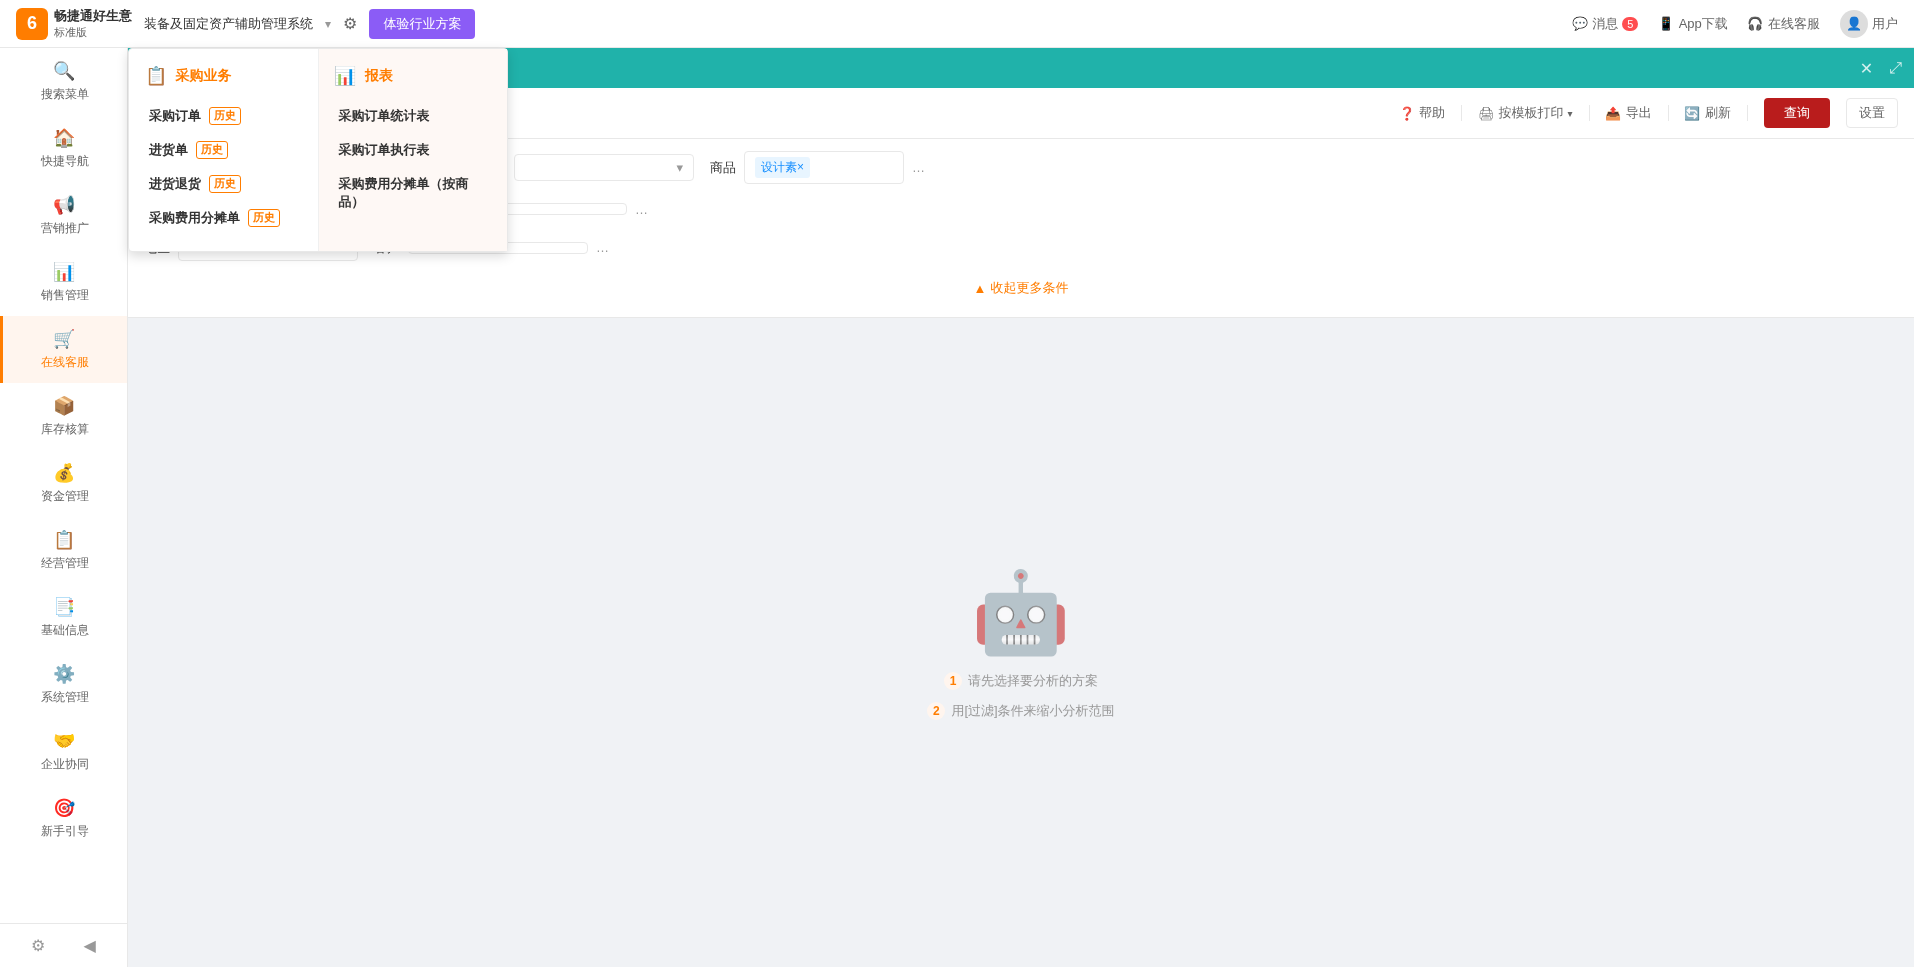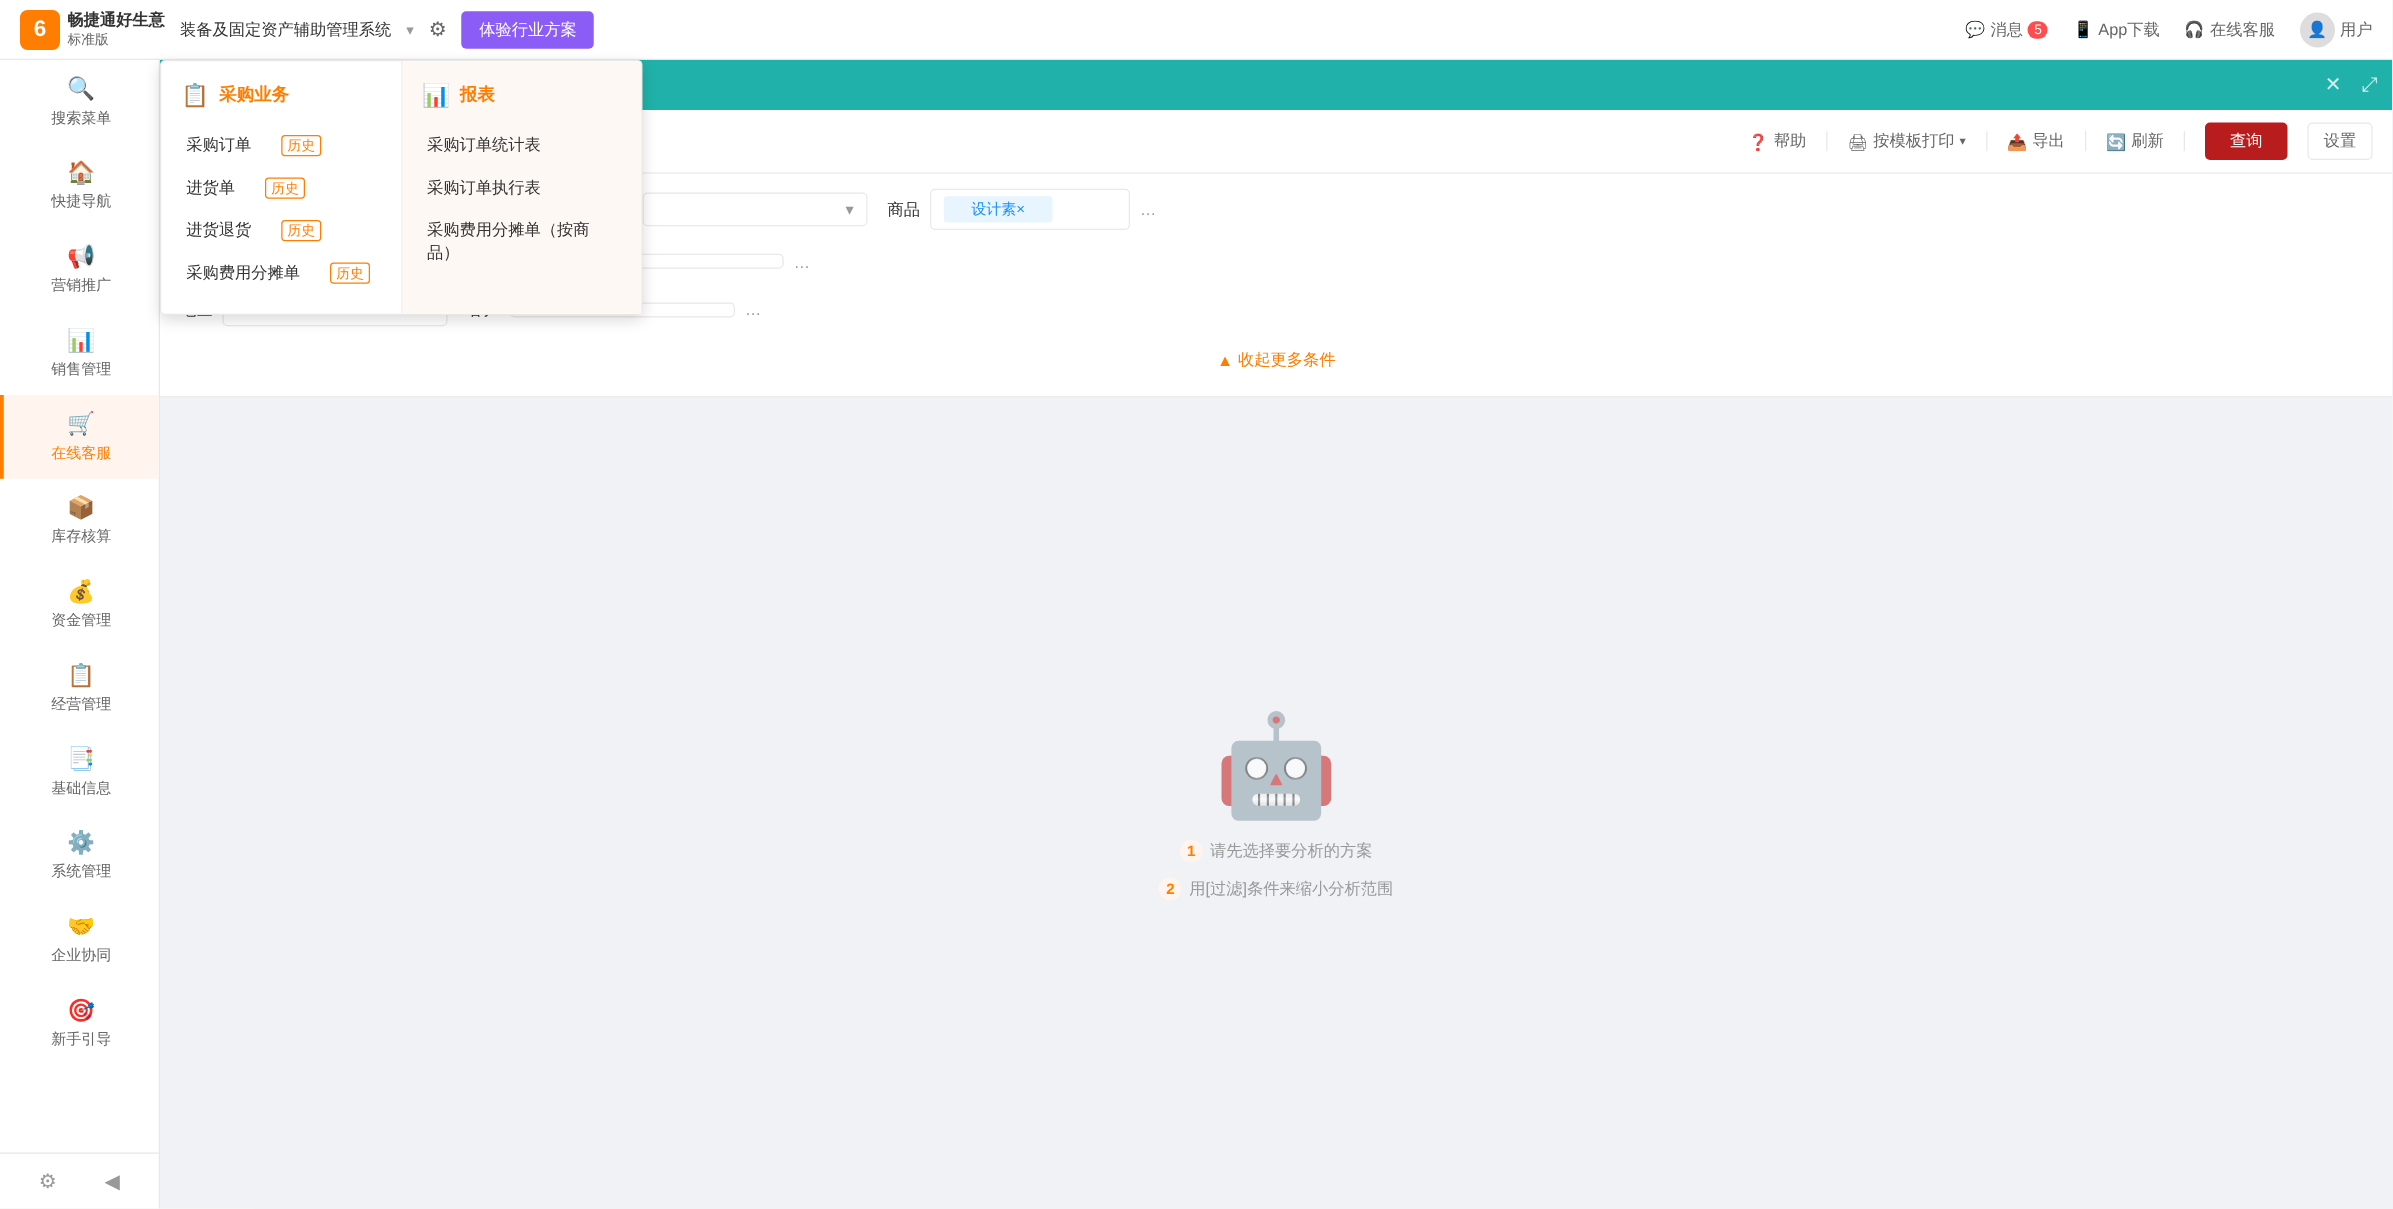--- a/index.html
+++ b/index.html
@@ -49,35 +49,35 @@
     .settings-btn { border: 1px solid #e8e8e8; color: #666; background: #fff; border-radius: 4px; padding: 5px 12px; cursor: pointer; font-size: 13px; }
 
     
     .filter-area { background: #fff; padding: 12px 16px; border-bottom: 1px solid #e8e8e8; flex-shrink: 0; }
     .filter-row { display: flex; align-items: center; gap: 16px; margin-bottom: 10px; flex-wrap: wrap; }
     .filter-row:last-child { margin-bottom: 0; }
     .filter-item { display: flex; align-items: center; gap: 8px; }
     .filter-label { color: #333; font-size: 13px; white-space: nowrap; }
     .filter-input { border: 1px solid #e8e8e8; border-radius: 4px; padding: 5px 10px; font-size: 13px; color: #333; min-width: 160px; background: #fff; display: flex; align-items: center; gap: 4px; }
     .filter-select { border: 1px solid #e8e8e8; border-radius: 4px; padding: 5px 10px; font-size: 13px; color: #333; min-width: 160px; background: #fff; display: flex; align-items: center; justify-content: space-between; cursor: pointer; }
-    .filter-tag { background: #e8f5ff; color: #1890ff; padding: 2px 22px; border-radius: 3px; font-size: 12px; display: flex; align-items: center; gap: 4px; }
+    .filter-tag { background: #e8f5ff; color: #1890ff; padding: 2px 6px; border-radius: 3px; font-size: 12px; display: flex; align-items: center; gap: 4px; }
     .collapse-btn { display: flex; align-items: center; justify-content: center; color: #ff7d00; cursor: pointer; font-size: 13px; gap: 4px; padding: 8px 0; }
 
     
     .empty-state { flex: 1; display: flex; flex-direction: column; align-items: center; justify-content: center; gap: 12px; padding: 60px; }
     .empty-hint { color: #999; font-size: 13px; display: flex; align-items: center; gap: 6px; }
     .empty-hint .num { color: #ff7d00; background: #fff5ee; border-radius: 50%; width: 18px; height: 18px; display: flex; align-items: center; justify-content: center; font-size: 12px; font-weight: bold; }
 
     
     .dropdown-overlay { position: absolute; top: 48px; left: 128px; background: #fff; border: 1px solid #e8e8e8; border-radius: 4px; box-shadow: 0 4px 12px rgba(0,0,0,0.15); z-index: 1000; display: flex; min-width: 380px; }
     .dropdown-col { flex: 1; padding: 16px; }
     .dropdown-col + .dropdown-col { border-left: 1px solid #f0f0f0; background: #fef8f5; }
     .dropdown-col-title { display: flex; align-items: center; gap: 8px; color: #ff7d00; font-size: 14px; font-weight: bold; margin-bottom: 12px; }
     .dropdown-col-title .col-icon { font-size: 18px; }
-    .dropdown-item { display: flex; align-items: center; padding: 8px 4px; cursor: pointer; color: #333; font-size: 13px; gap: 24px; }
+    .dropdown-item { display: flex; padding: 8px 4px; cursor: pointer; color: #333; font-size: 13px; gap: 8px; font-weight: bold; }
     .history-badge { border: 1px solid #ff7d00; color: #ff7d00; border-radius: 3px; padding: 0 4px; font-size: 11px; }
 
     
     .divider { width: 1px; height: 16px; background: #e8e8e8; }
   </style>
 </head>
 <body>
 
 <div class="app-container">
 

